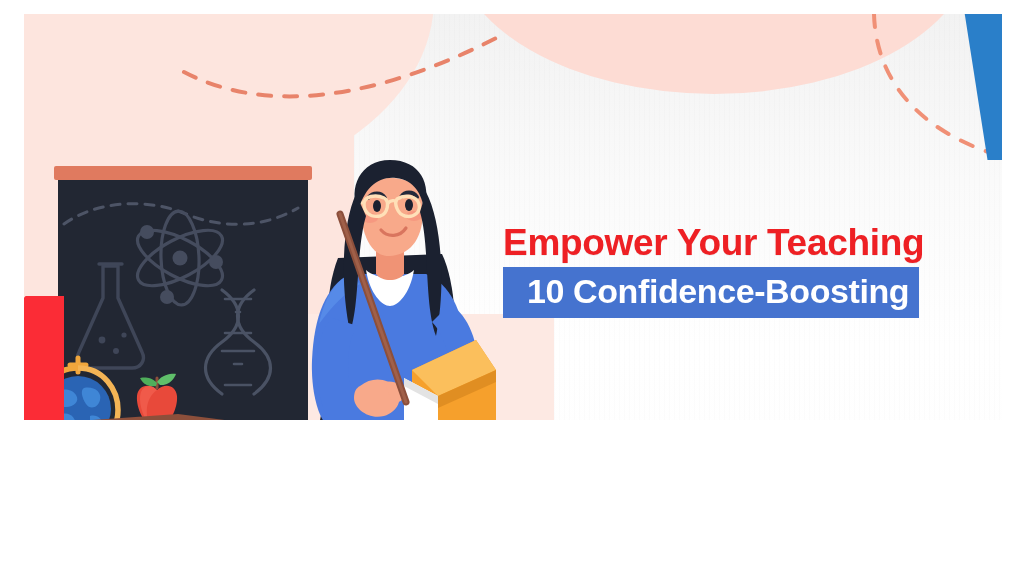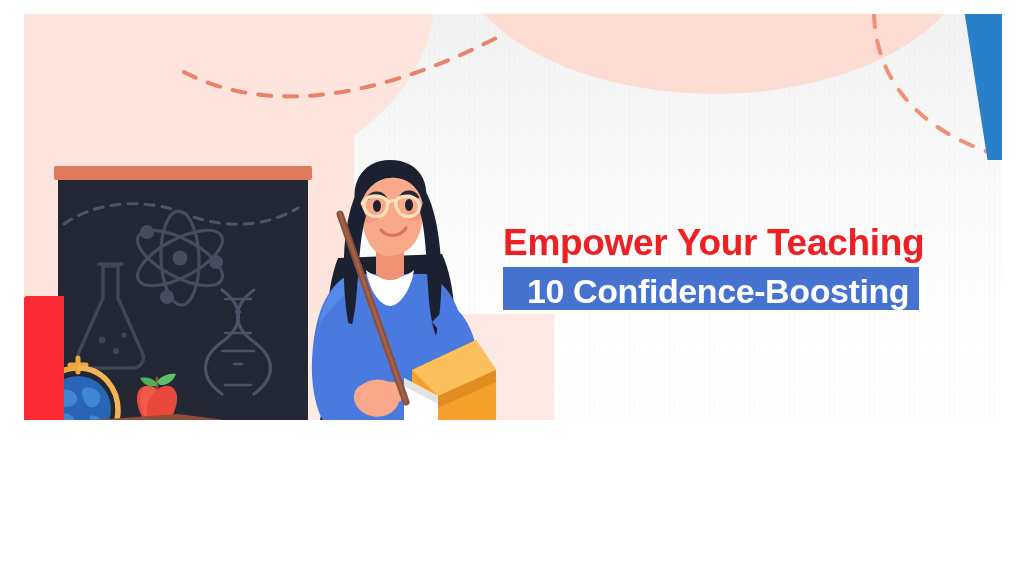--- a/index.html
+++ b/index.html
@@ -73,21 +73,21 @@
     clip-path:polygon(0% 0%,100% 0%,96% 100%,0% 100%);z-index:6;}
 
   
   .textblock{position:absolute;left:479px;top:224px;width:500px;z-index:7;}
   .headline{
     font-size:37px;font-weight:bold;color:#ee2024;letter-spacing:-0.3px;
     line-height:1.0;margin:0 0 6px 24px;white-space:nowrap;
     text-shadow:0 1px 0 rgba(0,0,0,0.05);
   }
   .subbox{
-    background:#4573cf;display:inline-block;padding:5px 10px 0 24px;
+    background:#4573cf;display:inline-block;padding:5px 10px 8px 24px;
     margin-left:24px;
   }
   .subline{
     font-size:34px;font-weight:bold;color:#ffffff;line-height:1.13;
     white-space:nowrap;letter-spacing:-0.4px;
   }
 </style>
 </head>
 <body>
 

